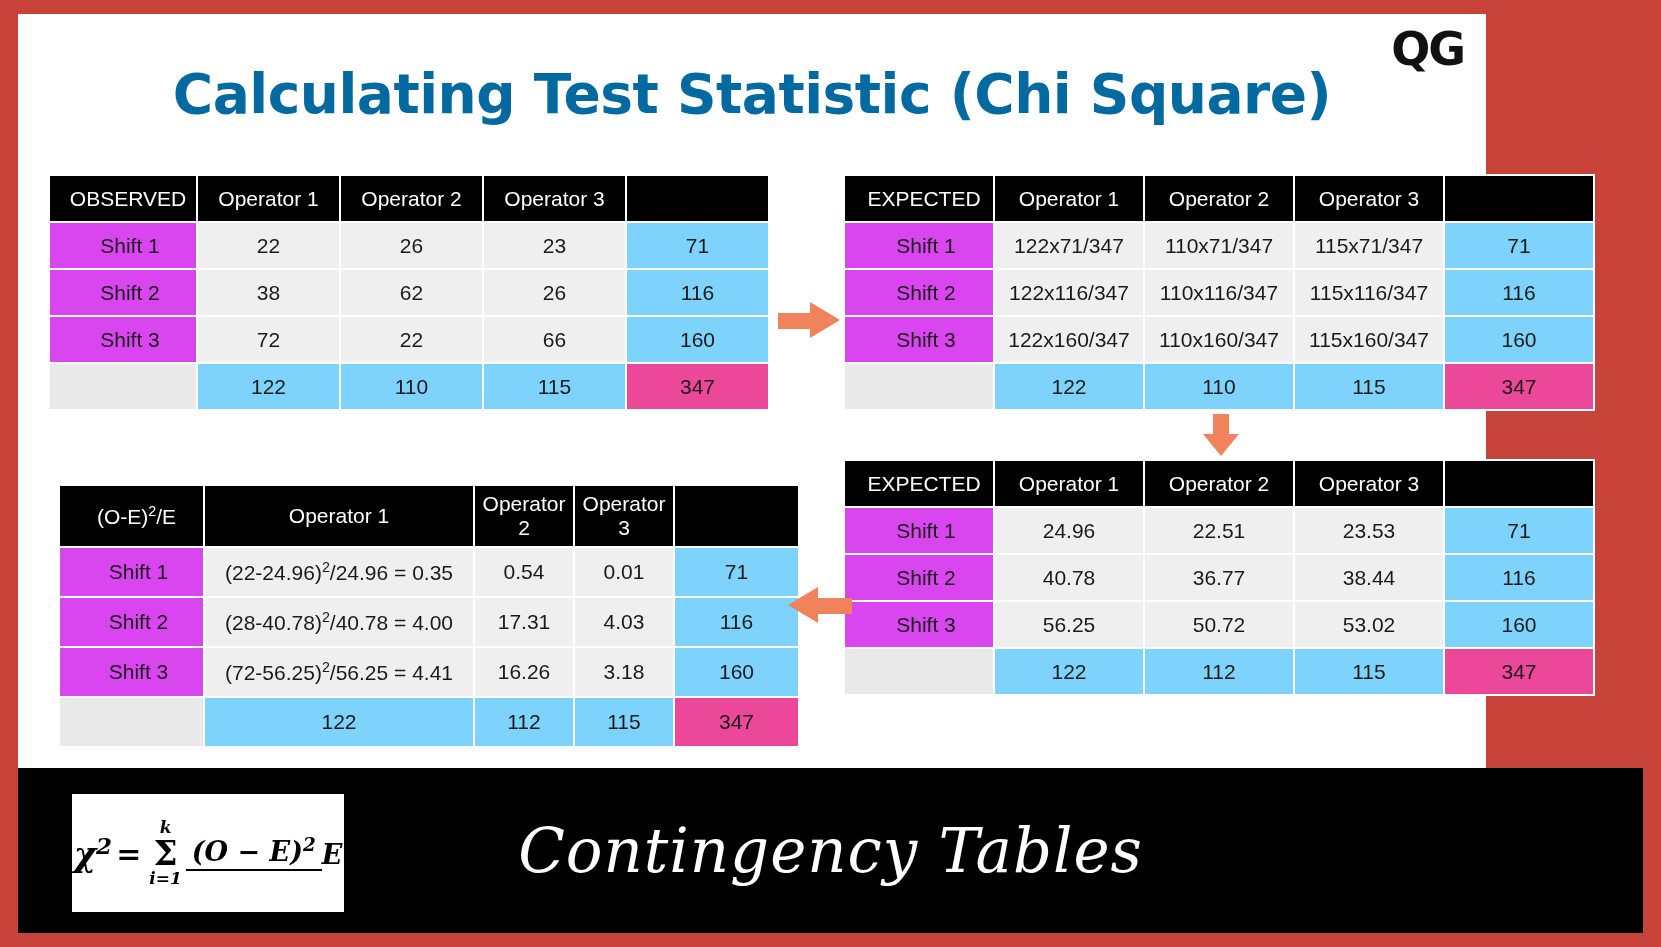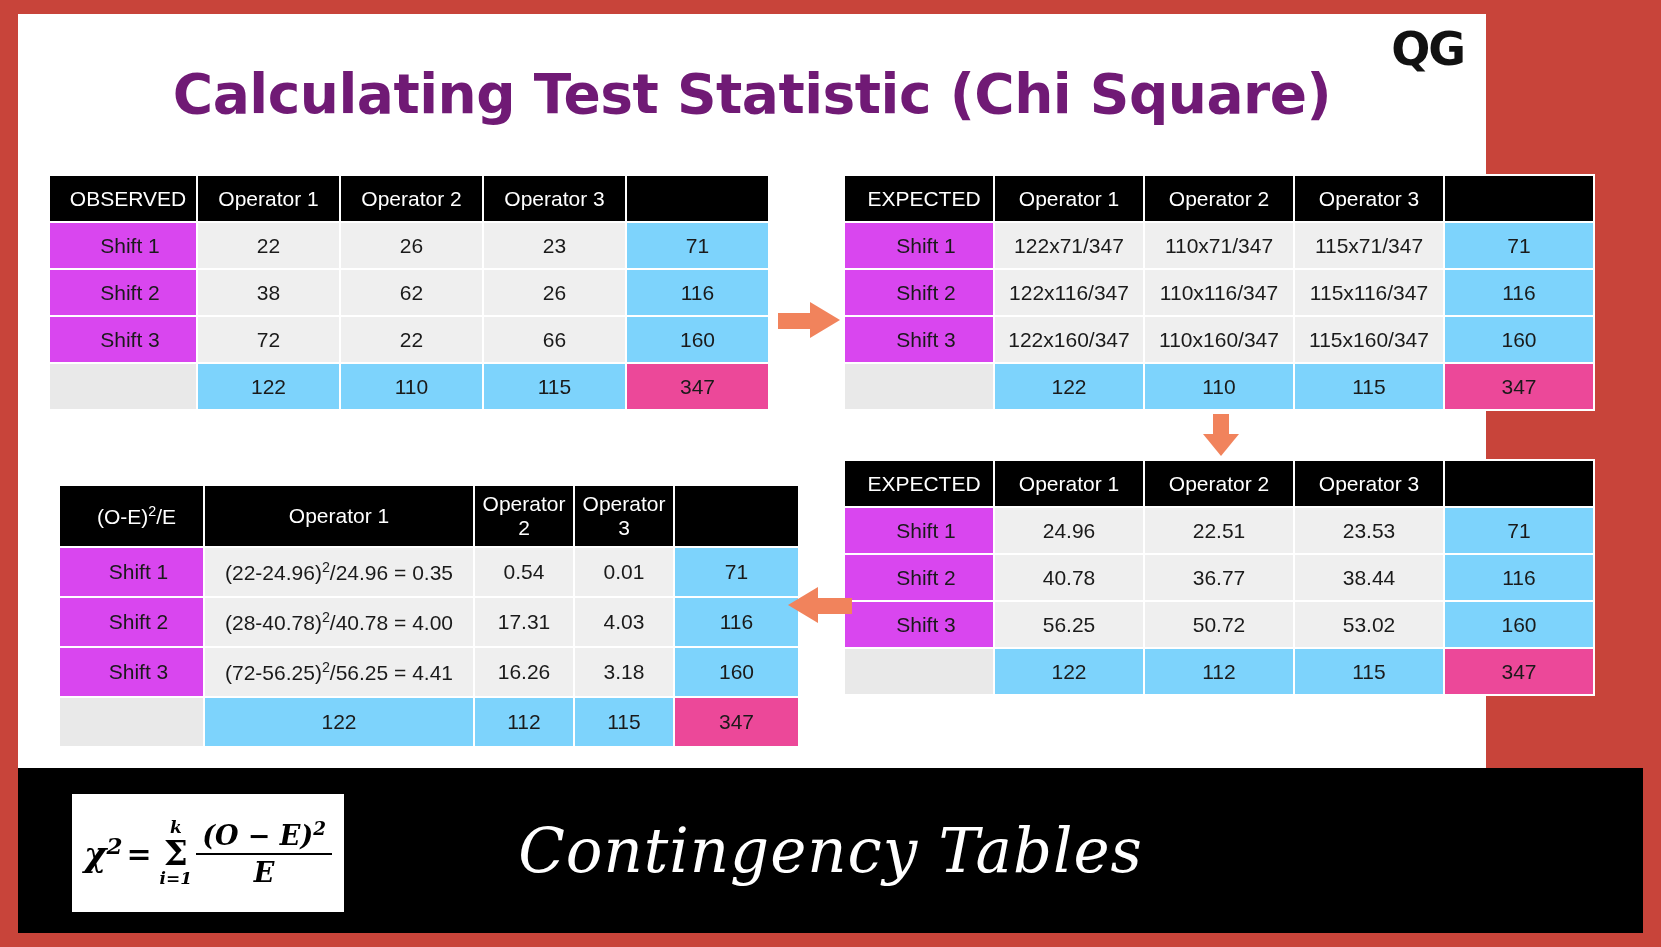--- a/index.html
+++ b/index.html
@@ -43,21 +43,21 @@
   }
   .title {
     position: absolute;
     top: 48px;
     left: 0;
     width: 100%;
     text-align: center;
     font-family: "DejaVu Sans", sans-serif;
     font-weight: 700;
     font-size: 55px;
-    color: #701a75;
+    color: #0369a1;
     letter-spacing: -0.5px;
   }
 
   
   table.ct {
     position: absolute;
     border-collapse: collapse;
     table-layout: fixed;
   }
   table.ct td, table.ct th {
@@ -172,21 +172,21 @@
     flex-direction: column;
     align-items: center;
     line-height: 1;
     margin: 0 4px;
     font-weight: bold;
   }
   .eq .sigma .lim { font-size: 17px; font-style: italic; }
   .eq .sigma .sig { font-size: 34px; }
   .eq .frac {
     display: inline-flex;
-    flex-direction: column;
+    flex-direction: row;
     align-items: center;
     line-height: 1.1;
     font-style: italic;
     font-weight: bold;
     justify-content: space-between;
   }
   .eq .frac .num { border-bottom: 2px solid #000; padding: 0 6px 2px 6px; font-size: 27px;}
   .eq .frac .den { padding-top: 3px; font-size: 27px; }
 </style>
 </head>

